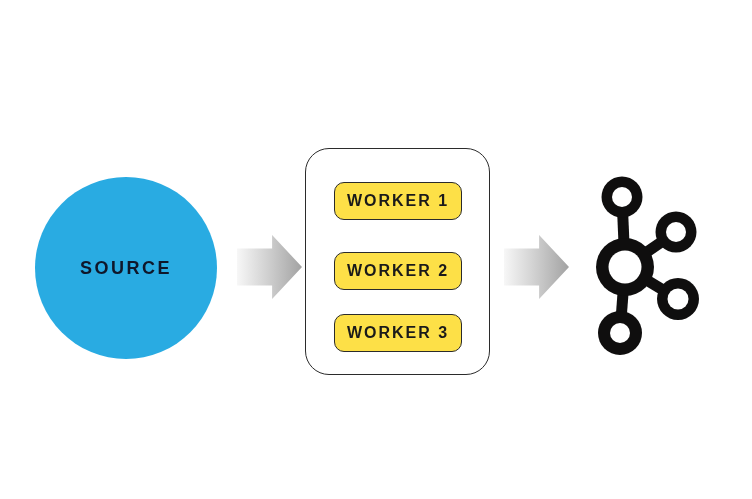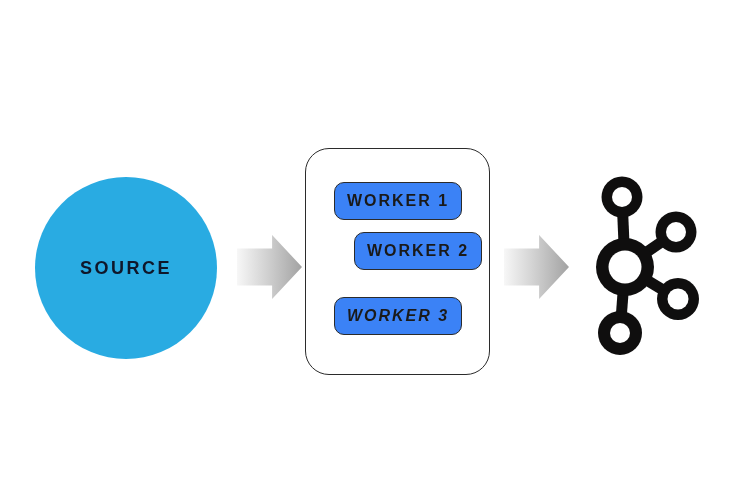--- a/index.html
+++ b/index.html
@@ -70,28 +70,28 @@
     background: #ffffff;
   }
   .worker {
     position: absolute;
     left: 28px;
     width: 128px;
     height: 38px;
     box-sizing: border-box;
     border: 1.5px solid #2b2b2b;
     border-radius: 10px;
-    background: #3b82f6;
+    background: #fde047;
     display: flex;
     align-items: center;
     justify-content: center;
   }
   .worker-1 { top: 33px; }
-  .worker-2 { top: 83px; margin-left: 20px; }
-  .worker-3 { top: 148px; font-style: italic; }
+  .worker-2 { top: 103px; }
+  .worker-3 { top: 165px; }
   .worker-label {
     font-size: 16px;
     font-weight: 700;
     letter-spacing: 2px;
     color: #1a1a1a;
     white-space: nowrap;
   }
   
   .kafka-logo {
     position: absolute;

